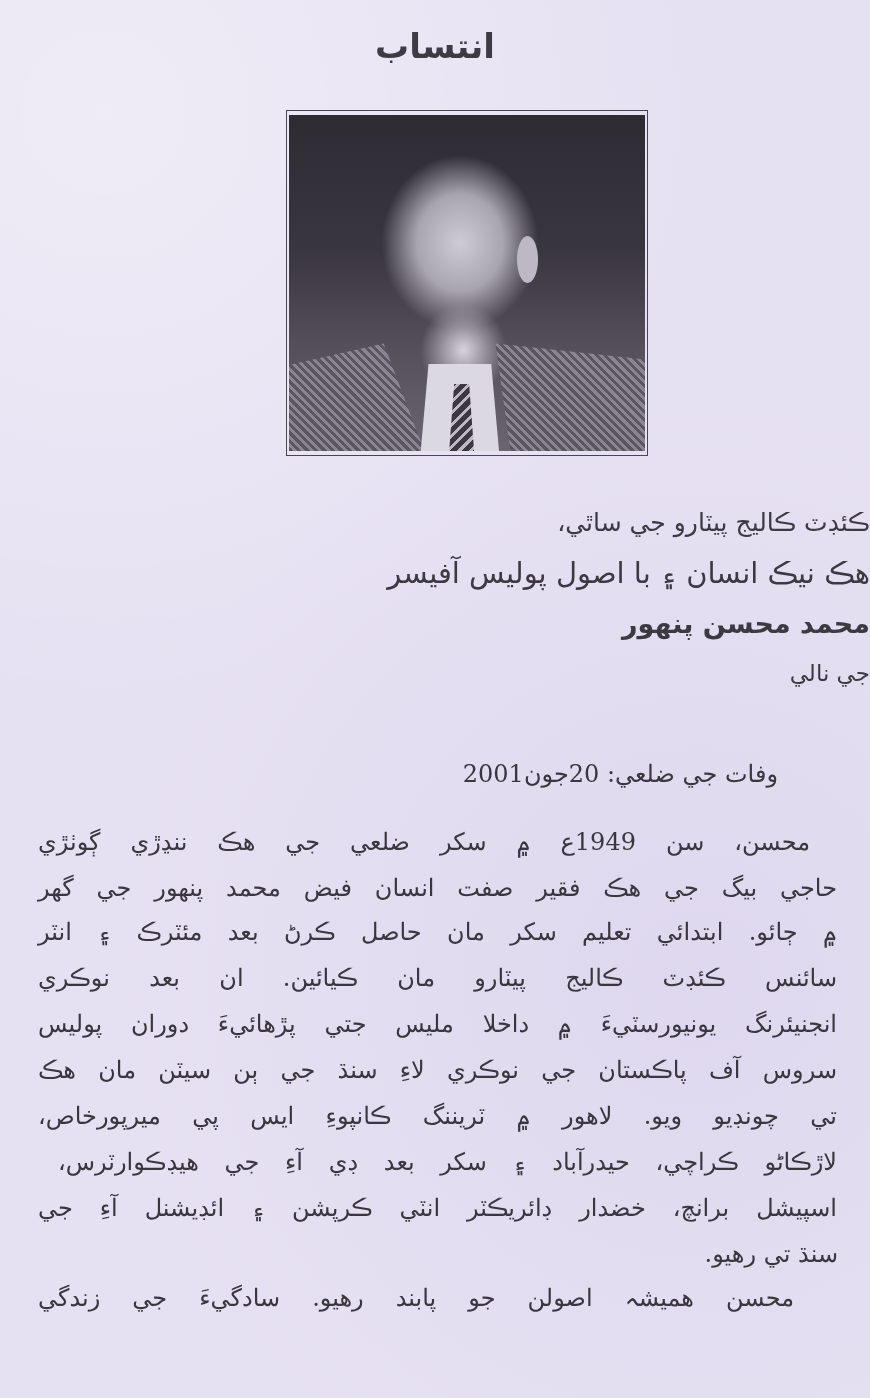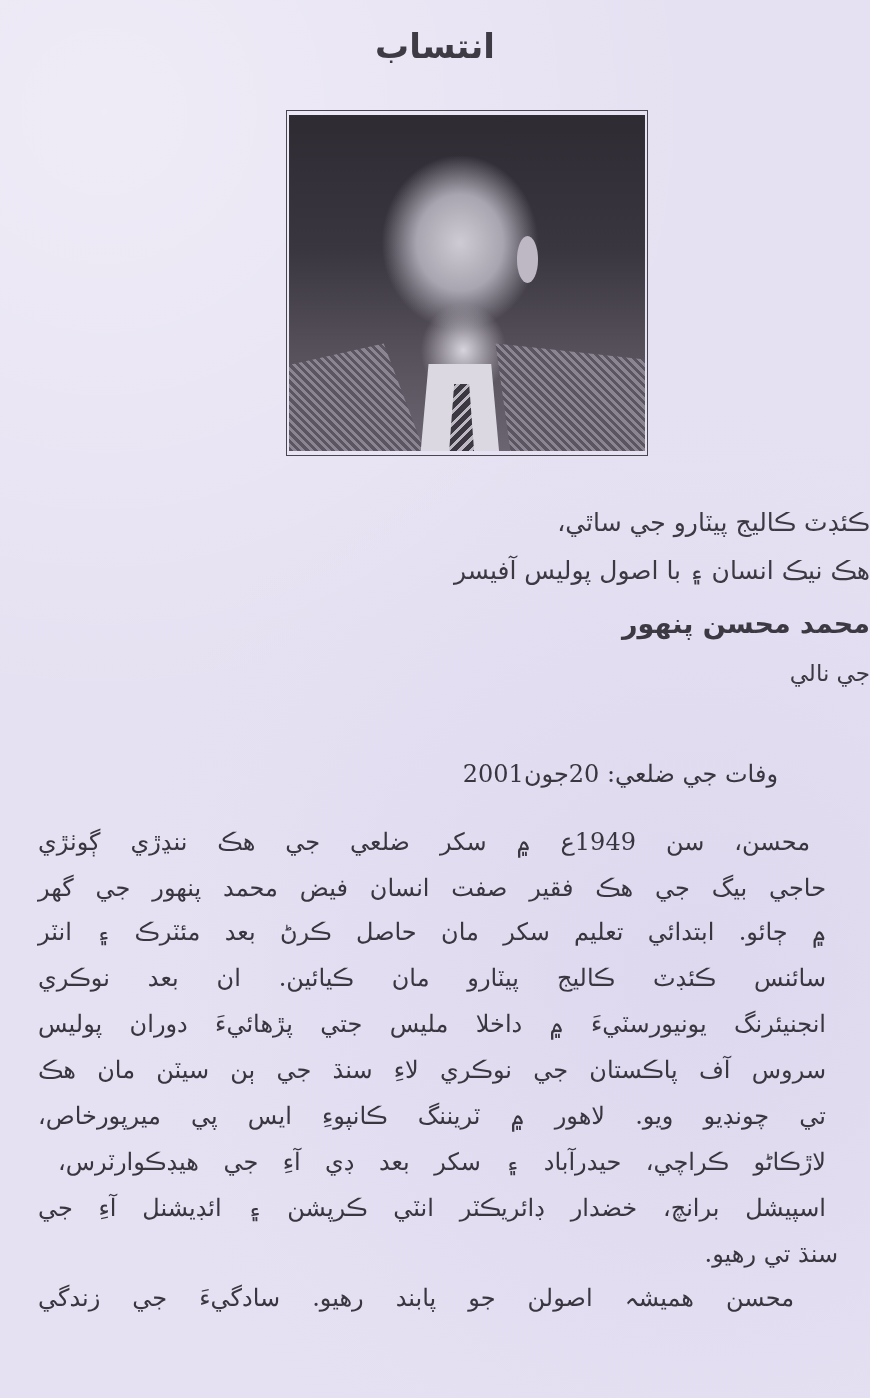--- a/index.html
+++ b/index.html
@@ -51,30 +51,30 @@
   .photo .jacket-r { right: 0; width: 42%; clip-path: polygon(0 0, 100% 15%, 100% 100%, 10% 100%); }
   .photo .ear {
     position: absolute; left: 64%; top: 36%; width: 6%; height: 14%;
     background: #bdb8c4; border-radius: 50%;
   }
   .ded {
     position: absolute; left: 0; width: 870px; text-align: right; direction: rtl;
     color: #3d3943;
   }
   .ded1 { top: 508px; font-size: 25px; }
-  .ded2 { top: 556px; font-size: 25px; }
+  .ded2 { top: 556px; font-size: 29px; }
   .ded3 { top: 608px; font-size: 27px; font-weight: bold; }
   .ded4 { top: 660px; font-size: 23px; }
   .body-text {
     position: absolute; left: 38px; width: 800px; direction: rtl;
     font-family: "DejaVu Serif", serif;
     color: #3a3640;
   }
   .line {
-    position: absolute; right: 12px; white-space: nowrap;
+    position: absolute; right: 1px; white-space: nowrap;
     font-size: 24px; direction: rtl;
   }
   .justify { left: 0; text-align: justify; text-align-last: justify; }
   .death { top: 760px; right: 60px; font-size: 24px; }
 </style>
 </head>
 <body>
 
 <div class="page">
 

